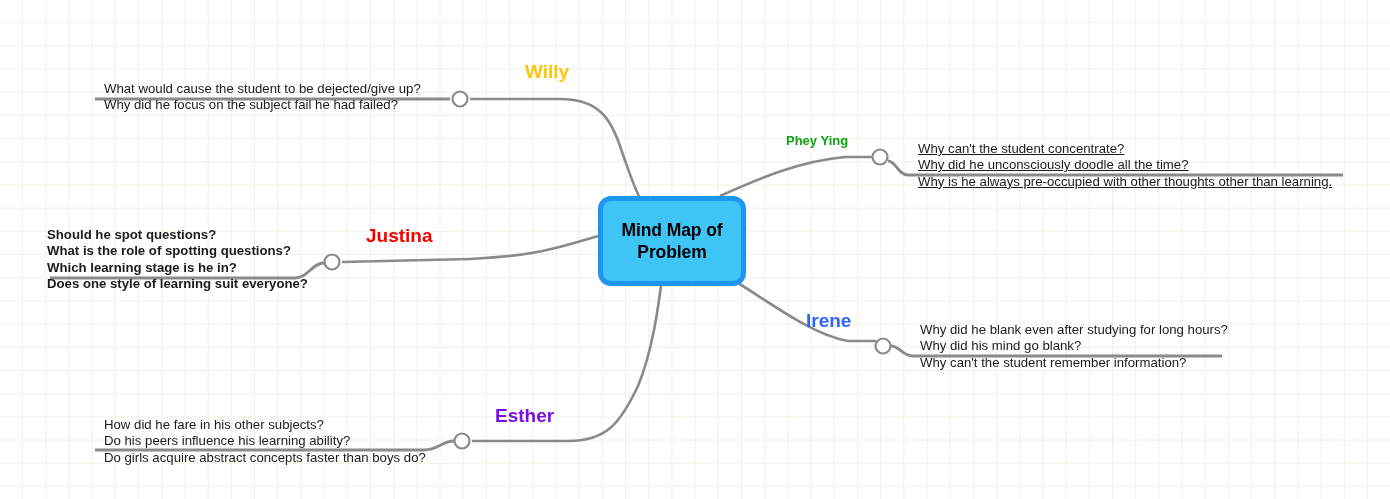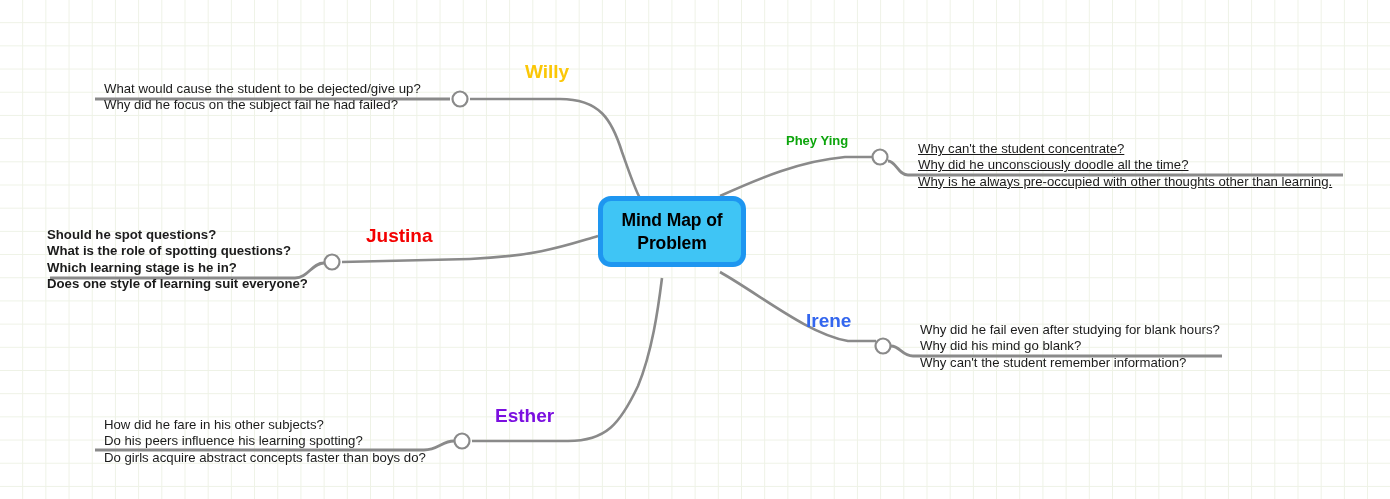--- a/index.html
+++ b/index.html
@@ -52,21 +52,21 @@
     stroke: #8a8a8a;
     stroke-width: 2.2;
   }
 
   
   #central-node {
     position: absolute;
     left: 598px;
     top: 196px;
     width: 148px;
-    height: 71px;
+    height: 90px;
     box-sizing: border-box;
     background: #3FC5F5;
     border: 5px solid #1E96F0;
     border-radius: 13px;
     display: flex;
     align-items: center;
     justify-content: center;
     text-align: center;
     color: #000000;
     font-size: 17.5px;
@@ -157,24 +157,24 @@
   </div>
 
   <div class="questions" id="q-justina">
     <div>Should he spot questions?</div>
     <div>What is the role of spotting questions?</div>
     <div>Which learning stage is he in?</div>
     <div>Does one style of learning suit everyone?</div>
   </div>
 
   <div class="questions" id="q-irene">
-    <div>Why did he fail even after studying for blank hours?</div>
+    <div>Why did he blank even after studying for long hours?</div>
     <div>Why did his mind go blank?</div>
     <div>Why can't the student remember information?</div>
   </div>
 
   <div class="questions" id="q-esther">
     <div>How did he fare in his other subjects?</div>
-    <div>Do his peers influence his learning spotting?</div>
+    <div>Do his peers influence his learning ability?</div>
     <div>Do girls acquire abstract concepts faster than boys do?</div>
   </div>
 
 </div>
 
 </body></html>

